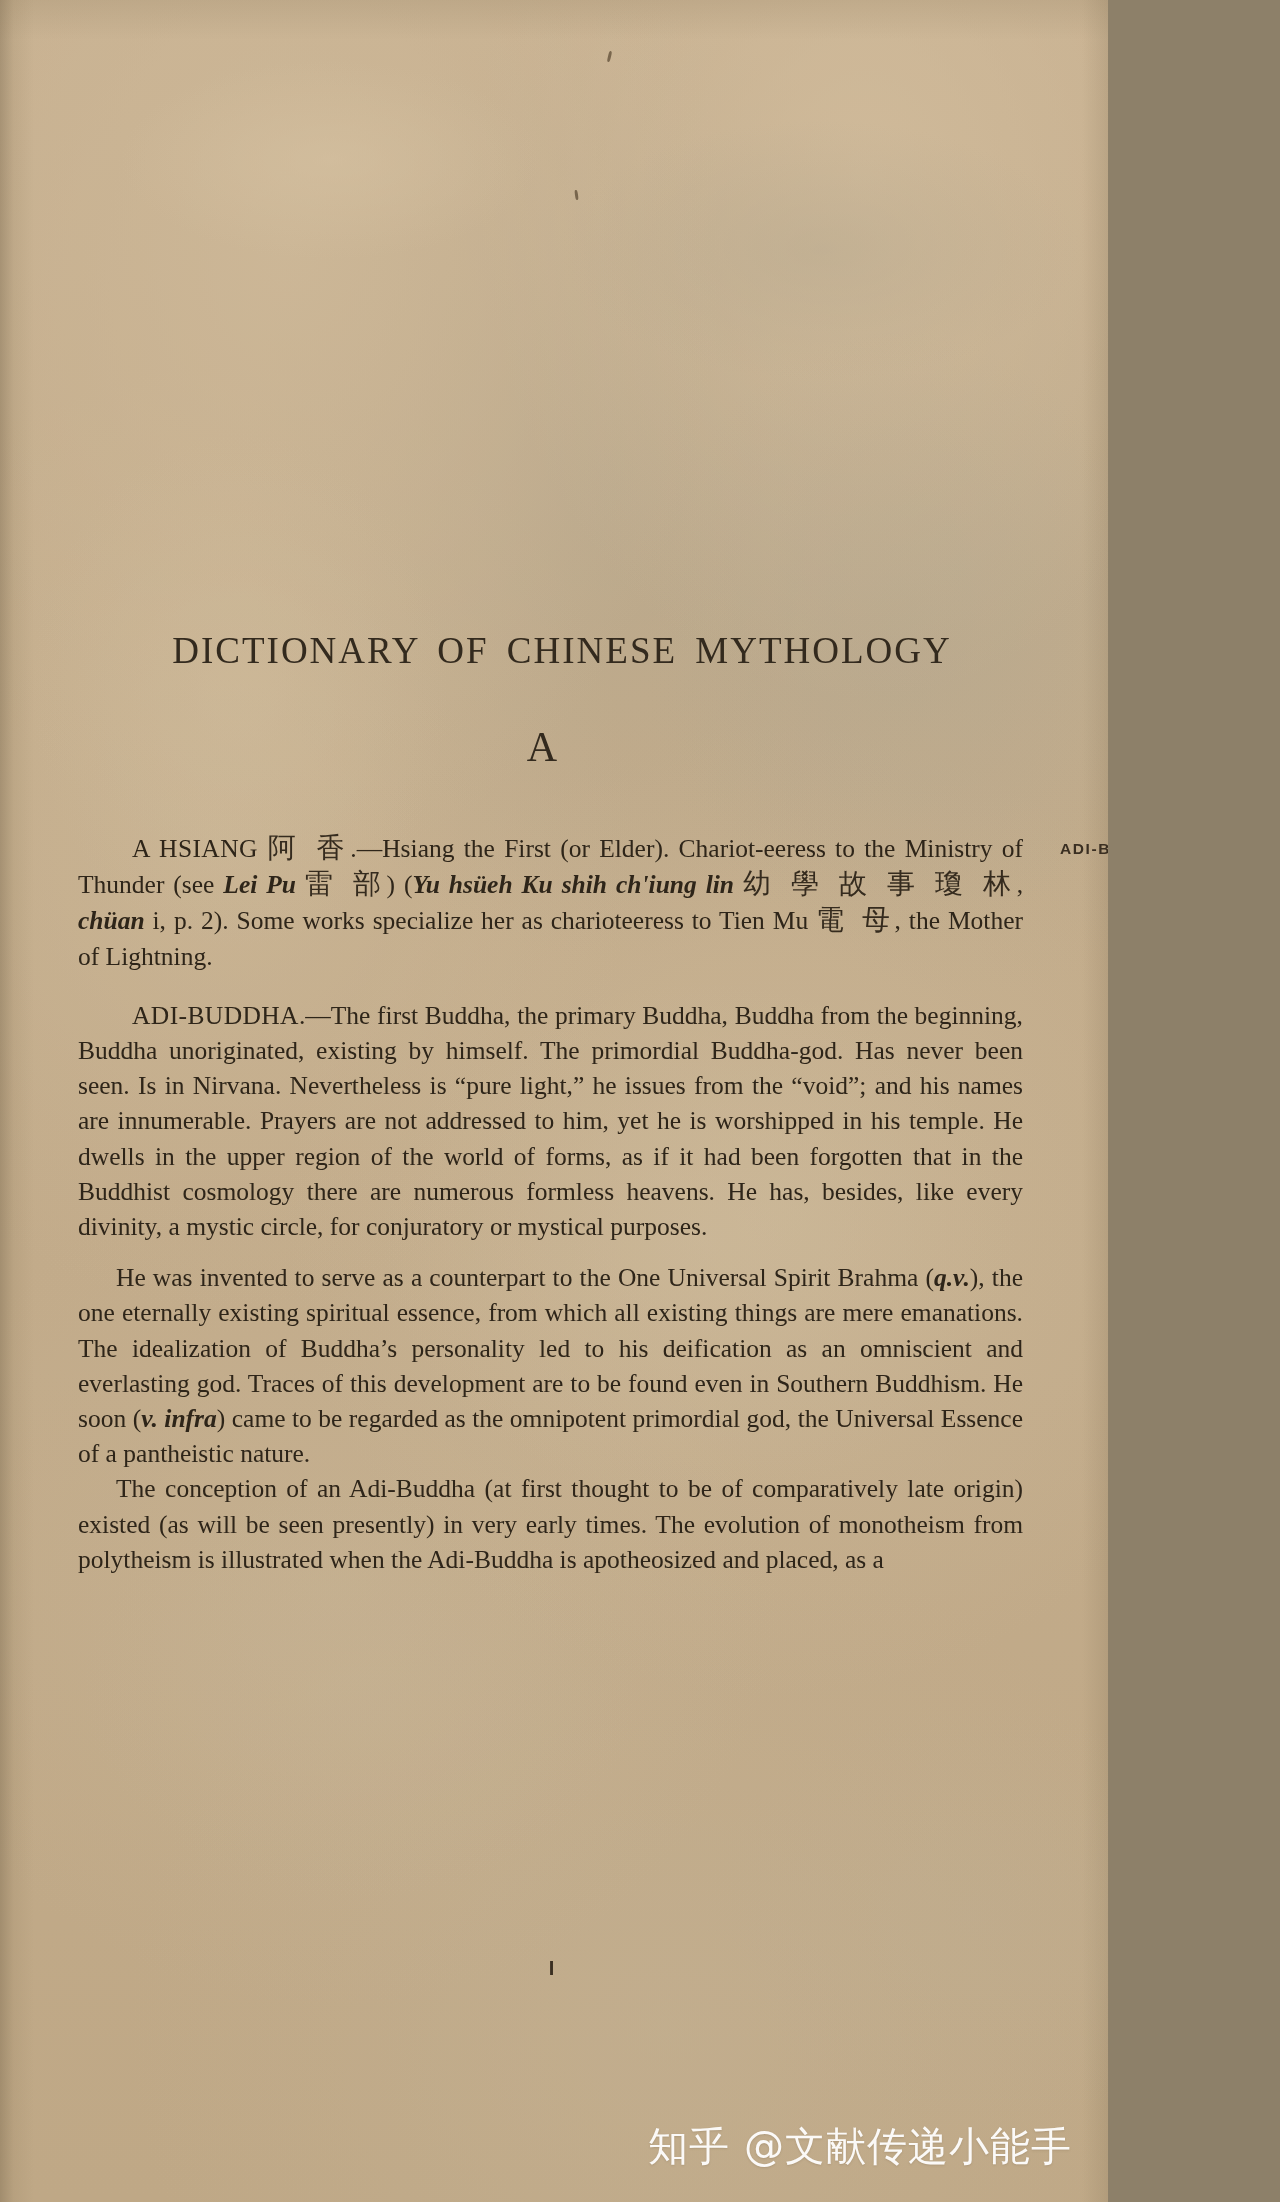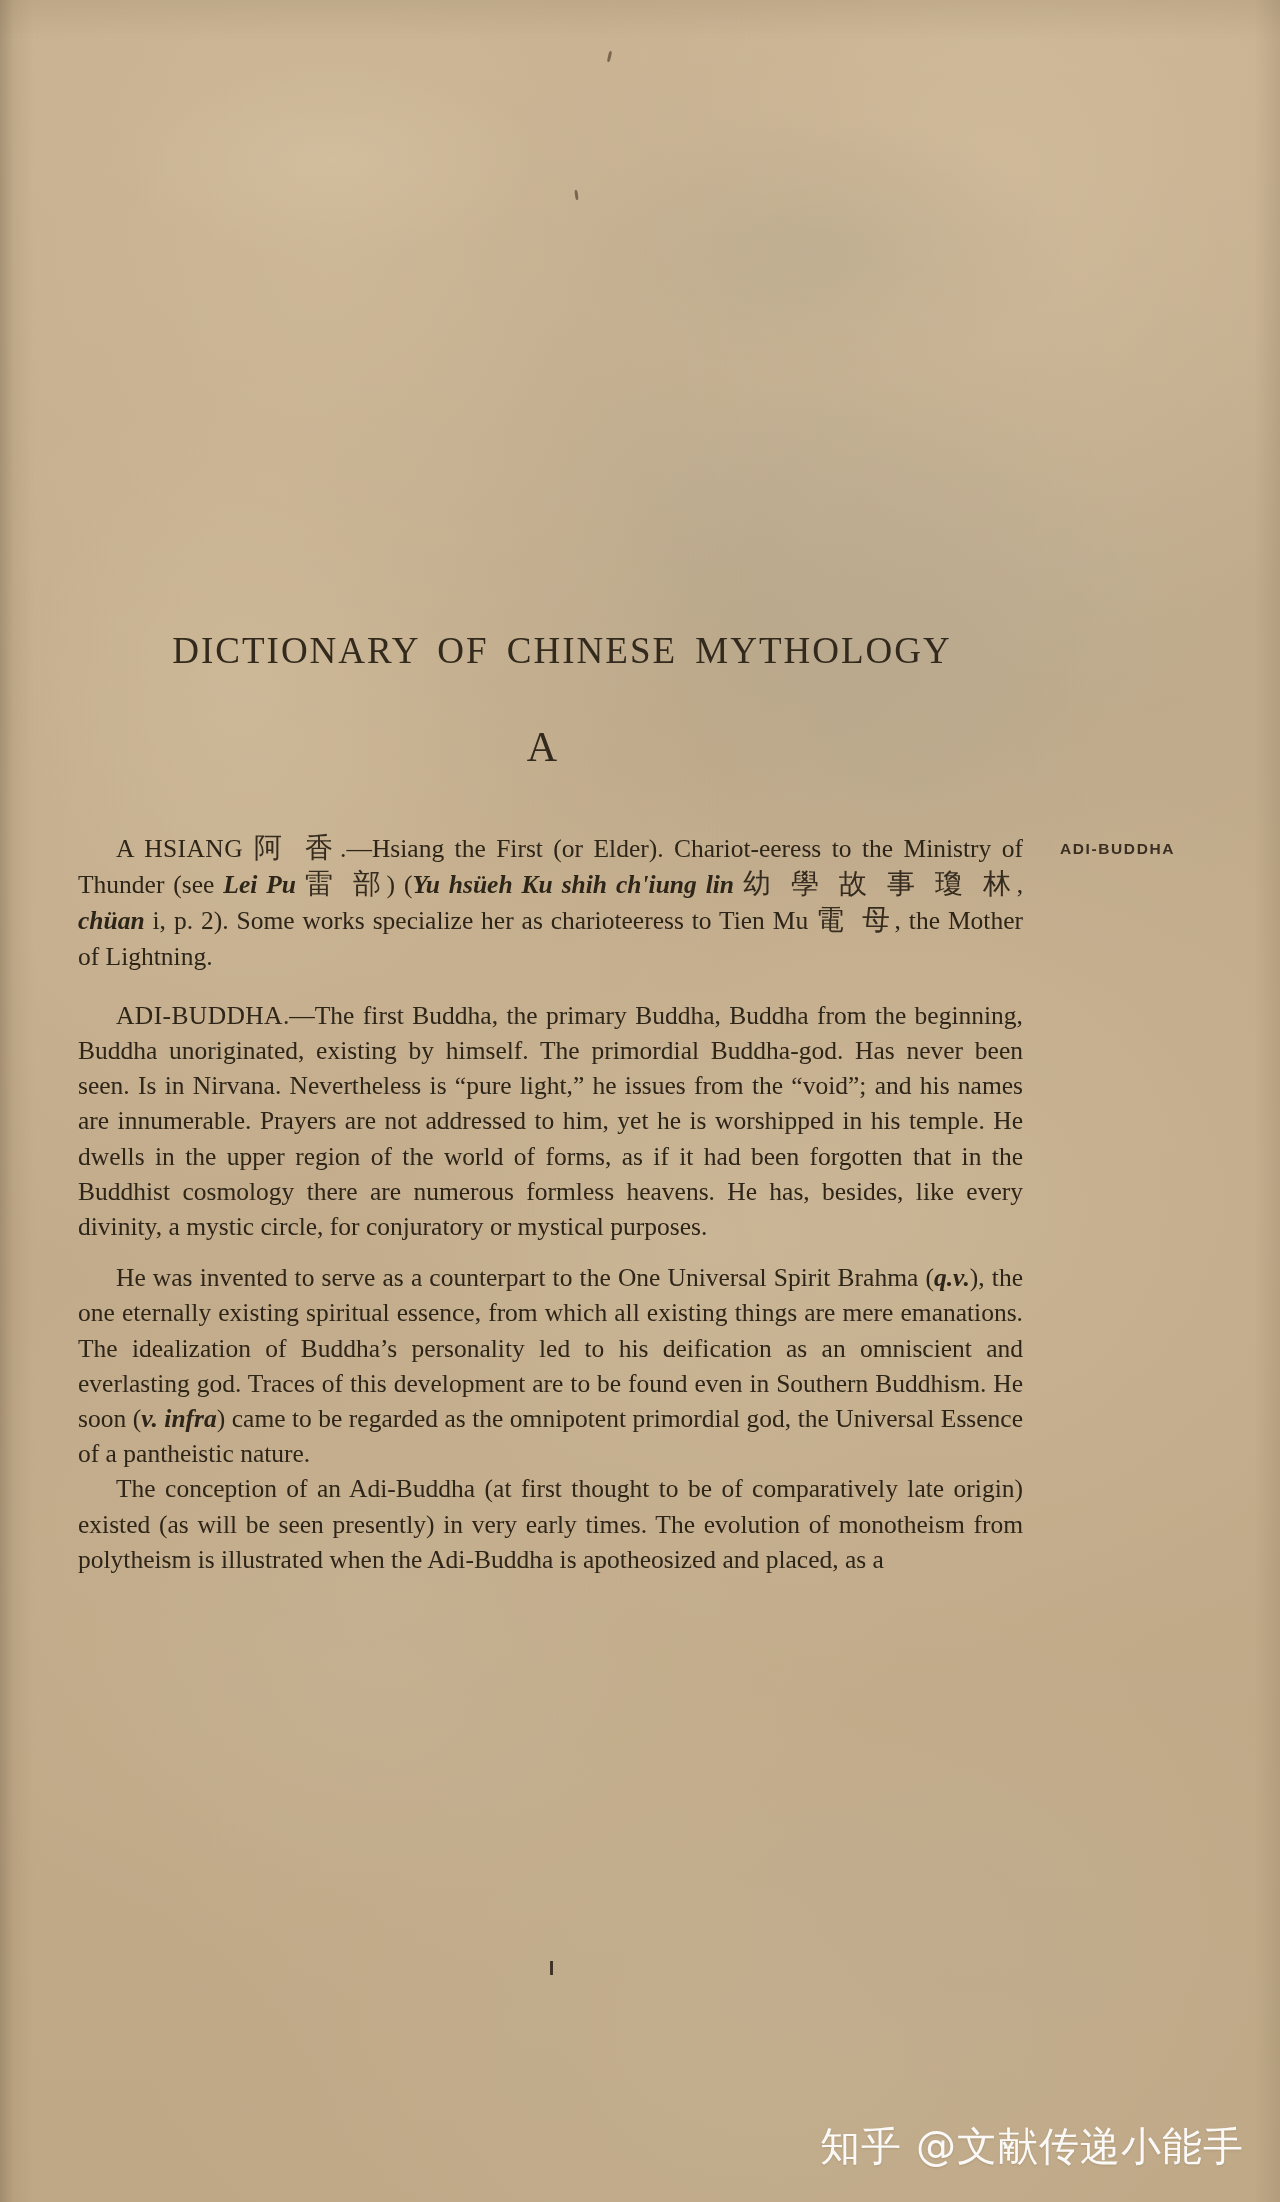--- a/index.html
+++ b/index.html
@@ -7,21 +7,21 @@
     margin: 0;
     padding: 0;
     background: #8d8069;
   }
   body {
     font-family: "Liberation Serif", "DejaVu Serif", serif;
   }
 
   .page {
     position: relative;
-    width: 1280px;
+    width: 1108px;
     height: 2202px;
     overflow: hidden;
     background: #3b82f6;
     color: #2b2218;
   }
 
   
   .paper-base {
     position: absolute;
     inset: 0;
@@ -132,20 +132,21 @@
   }
   .entry.tight + .entry.tight {
     margin-top: 0;
     font-family: Liberation Serif, serif;
   }
   .indent {
     text-indent: 38px;
   }
   .headword {
     letter-spacing: 0.4px;
+    margin-left: 16px;
   }
   .ital {
     font-style: italic;
     font-weight: bold;
   }
   .han {
     font-family: "DejaVu Sans", "Liberation Sans", sans-serif;
     font-size: 28px;
     letter-spacing: 3px;
     color: #352b1e;

